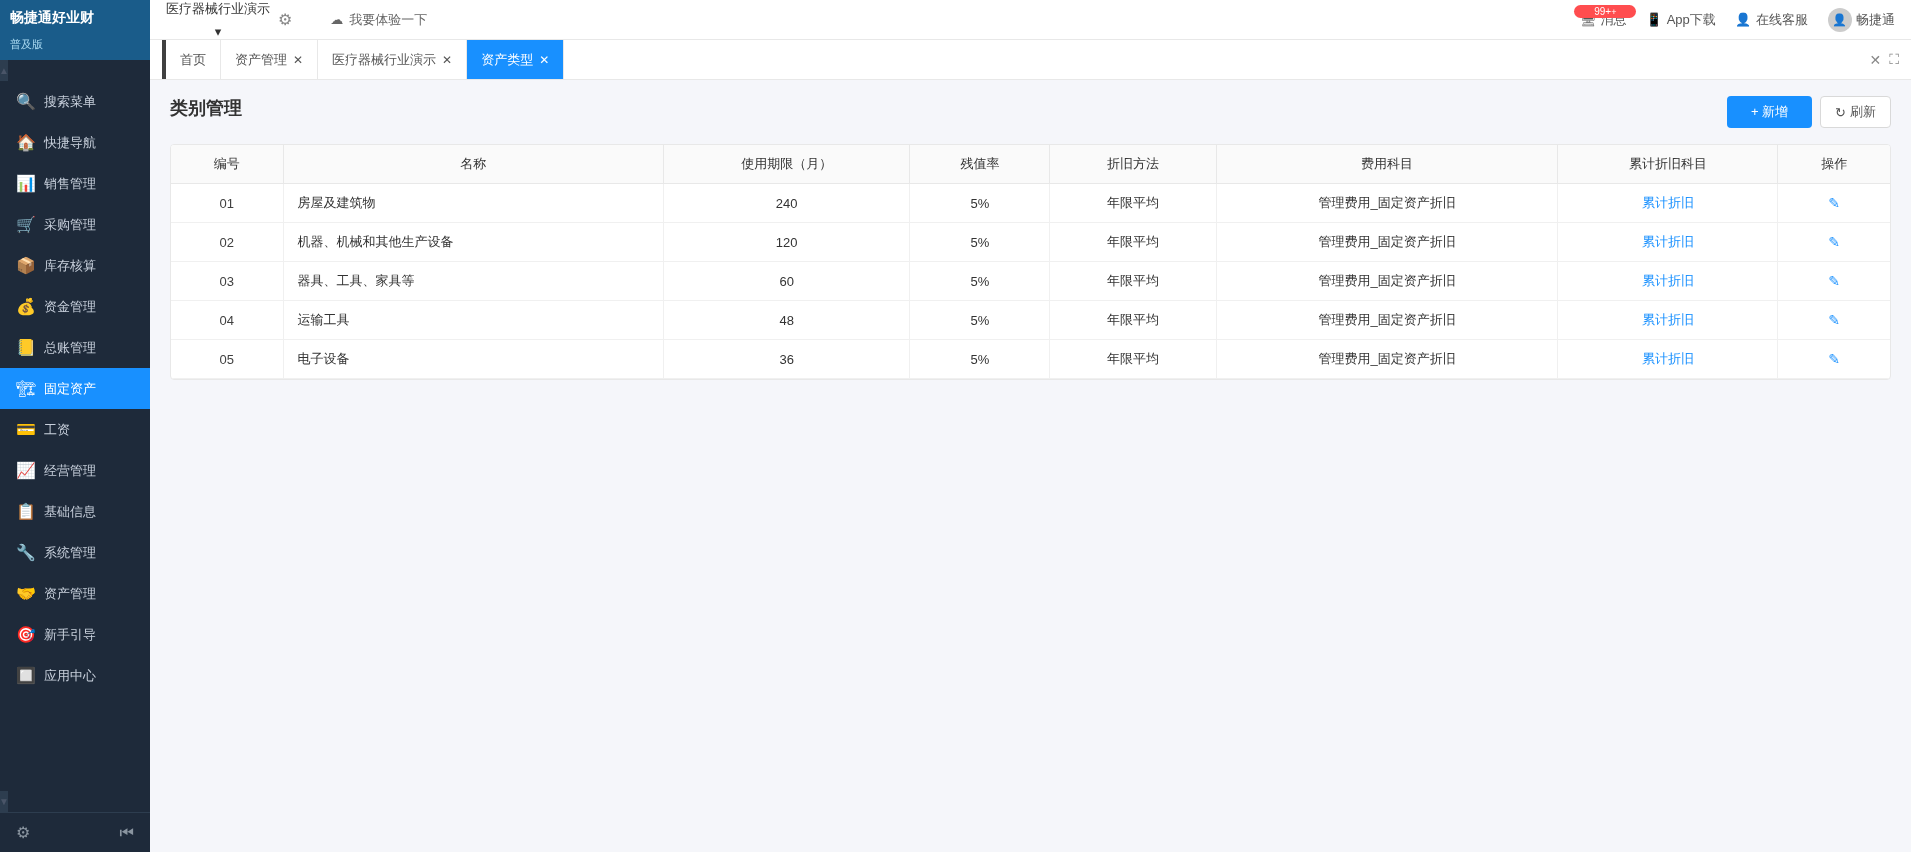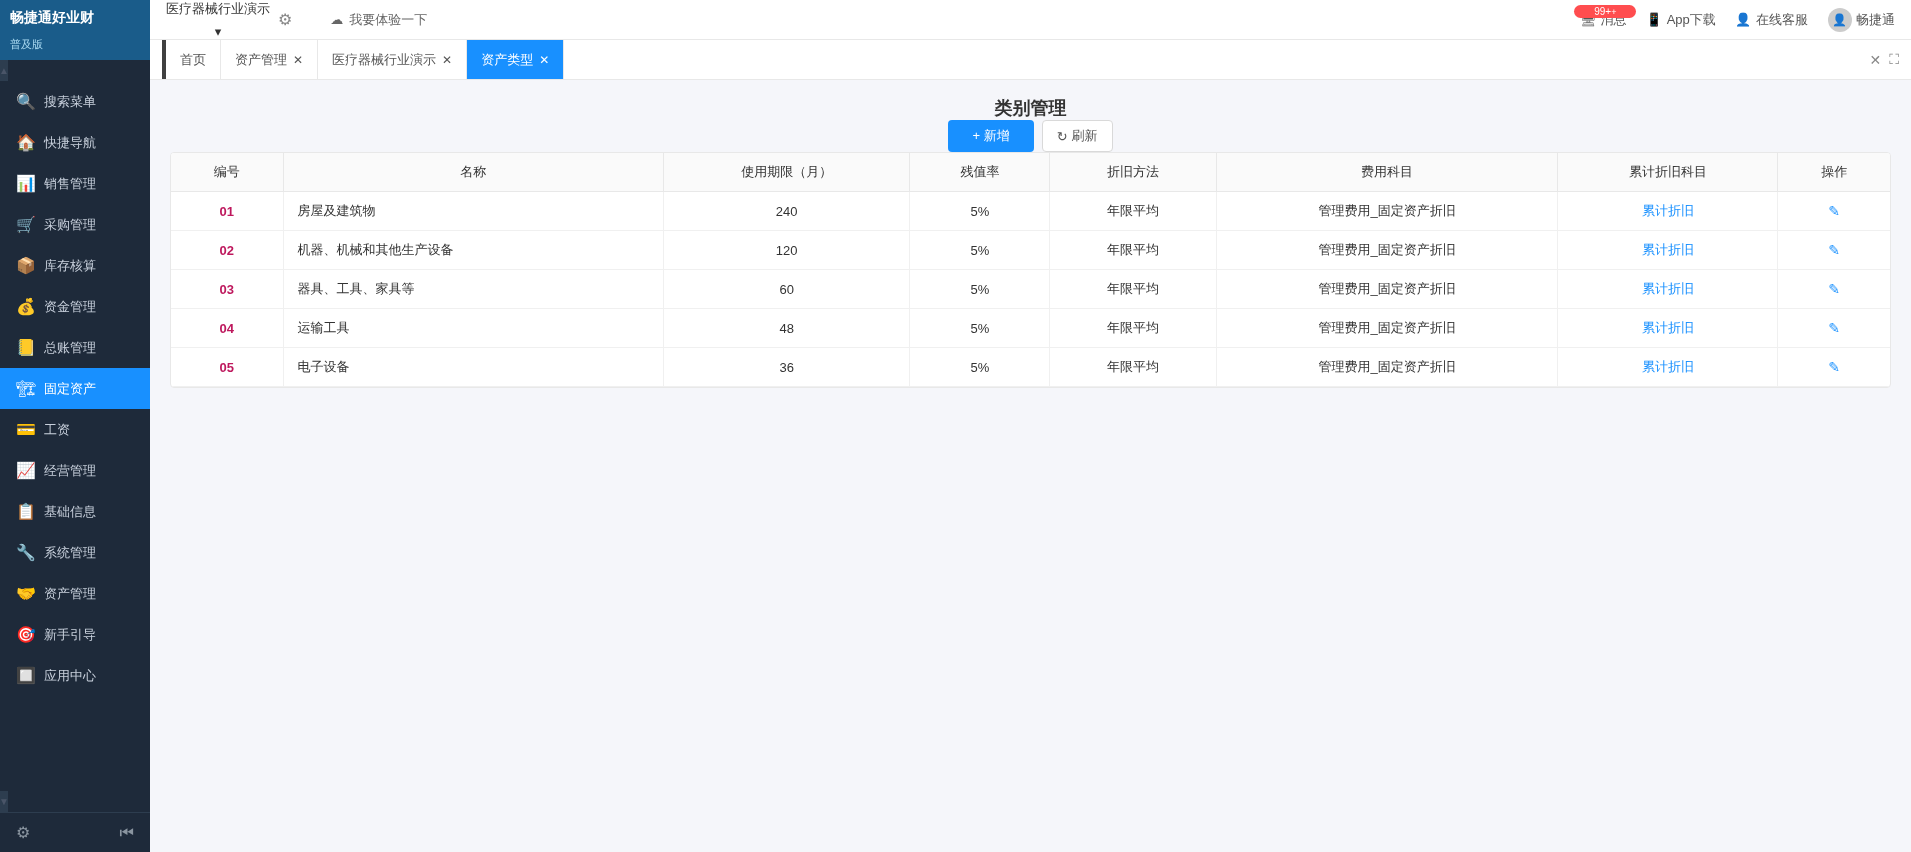--- a/index.html
+++ b/index.html
@@ -187,23 +187,22 @@
     .content {
       flex: 1;
       padding: 16px 20px;
       overflow: auto;
       background: #f5f6fa;
     }
 
     
     .page-header {
       display: flex;
-      align-items: center;
       justify-content: space-between;
-      flex-direction: column;
+      margin-bottom: 16px;
     }
     .page-title { font-size: 18px; font-weight: bold; color: #333; }
     .page-actions { display: flex; gap: 8px; }
     .btn-new {
       background: #1890ff;
       color: #fff;
       border: none;
       padding: 6px 24px;
       border-radius: 4px;
       cursor: pointer;
@@ -252,21 +251,21 @@
     td {
       padding: 10px 14px;
       text-align: center;
       color: #333;
       font-size: 13px;
       border-bottom: 1px solid #f0f0f0;
       border-right: 1px solid #f0f0f0;
     }
     td:last-child { border-right: none; }
     td.name-col { text-align: left; }
-    td.code-col { color: #be185d; font-weight: bold; }
+    td.code-col { color: #404040; }
     .link-blue { color: #1890ff; cursor: pointer; }
     .edit-icon { color: #1890ff; cursor: pointer; font-size: 14px; }
   </style>
 </head>
 <body>
 
 <div class="sidebar">
   <div class="sidebar-logo">
     <span class="sidebar-logo-title">畅捷通好业财</span>
     <span class="sidebar-logo-badge">普及版</span>

